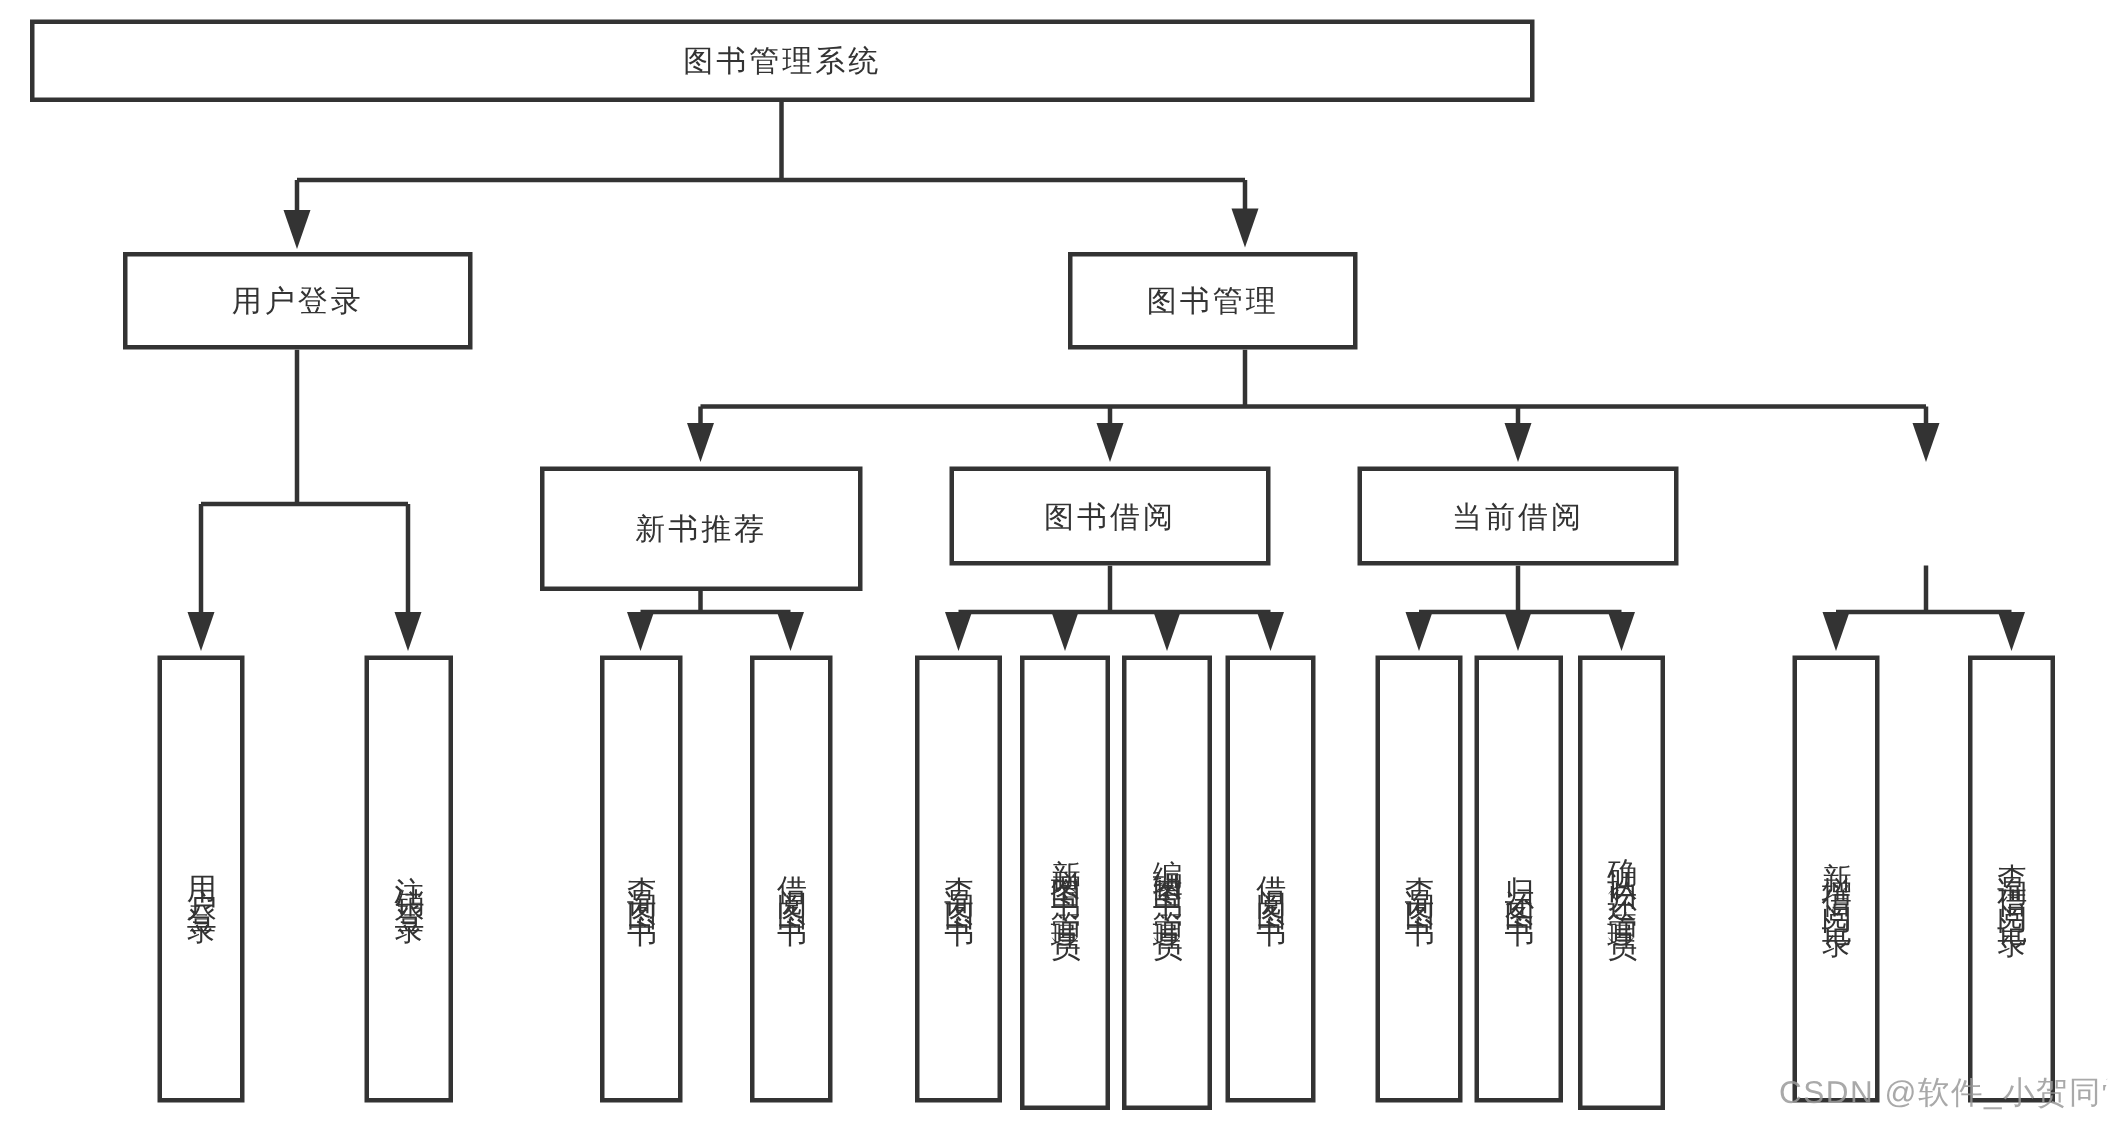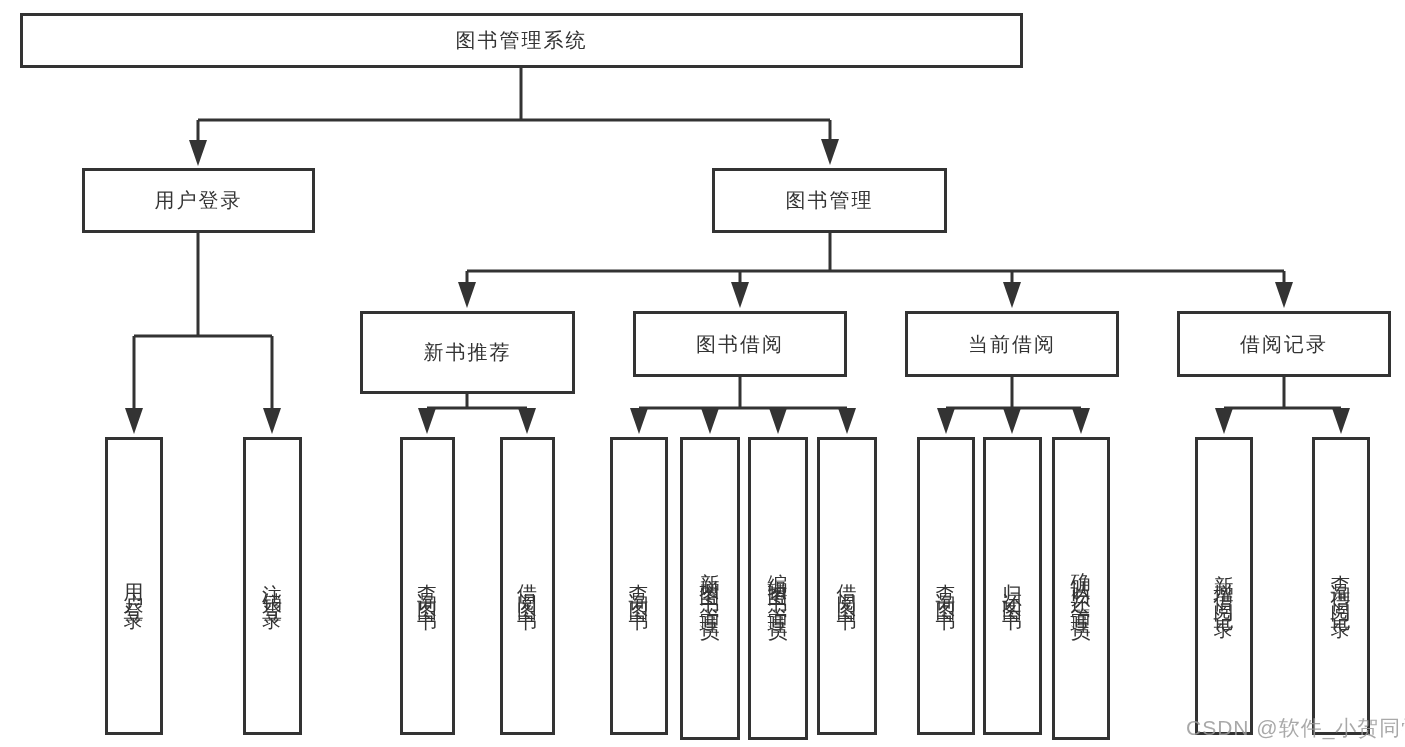--- a/index.html
+++ b/index.html
@@ -131,26 +131,25 @@
       <path d="M1003 408 H1021 L1012 434 Z"></path>
       <path d="M1072 408 H1090 L1081 434 Z"></path>
       <path d="M1215 408 H1233 L1224 434 Z"></path>
       <path d="M1332 408 H1350 L1341 434 Z"></path>
     </g>
   </svg>
 
   <div class="node" style="left:20px; top:13px; width:1003px; height:55px;">图书管理系统</div>
 
   <div class="node" style="left:82px; top:168px; width:233px; height:65px;">用户登录</div>
-  <div class="node" style="left:712px; top:168px; width:235px; height:65px;">图书管理</div>
+  <div class="node" style="left:712px; top:168px; width:193px; height:65px;">图书管理</div>
 
   <div class="node" style="left:360px; top:311px; width:215px; height:83px;">新书推荐</div>
   <div class="node" style="left:633px; top:311px; width:214px; height:66px;">图书借阅</div>
   <div class="node" style="left:905px; top:311px; width:214px; height:66px;">当前借阅</div>
-  <div class="node" style="left:1177px; top:311px; width:214px; height:66px;">借阅记录</div>
 
   <div class="leaf" style="left:105px; top:437px; width:58px; height:298px;">用户登录</div>
   <div class="leaf" style="left:243px; top:437px; width:59px; height:298px;">注销登录</div>
 
   <div class="leaf" style="left:400px; top:437px; width:55px; height:298px;">查询图书</div>
   <div class="leaf" style="left:500px; top:437px; width:55px; height:298px;">借阅图书</div>
 
   <div class="leaf" style="left:610px; top:437px; width:58px; height:298px;">查询图书</div>
   <div class="leaf long" style="left:680px; top:437px; width:60px; height:303px;">新增图书（管理员）</div>
   <div class="leaf long" style="left:748px; top:437px; width:60px; height:303px;">编辑图书（管理员）</div>

